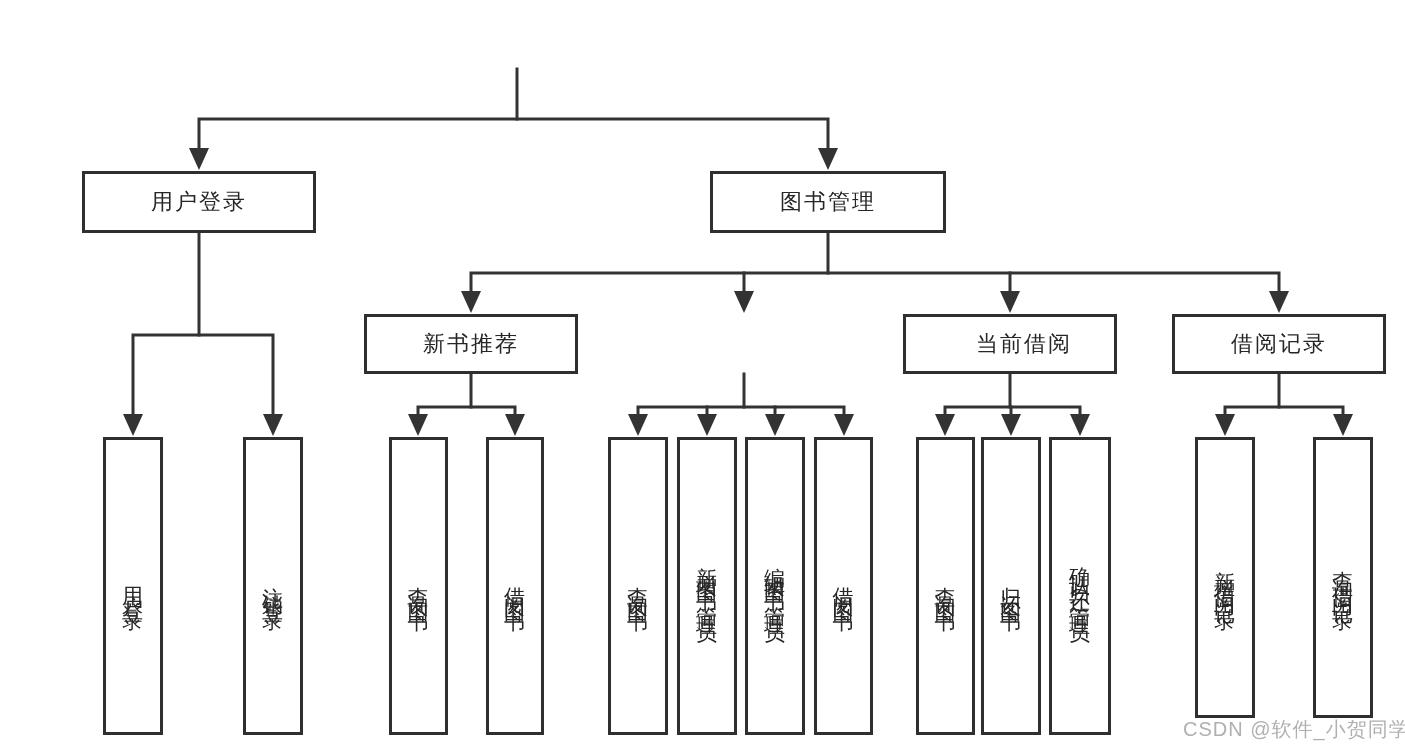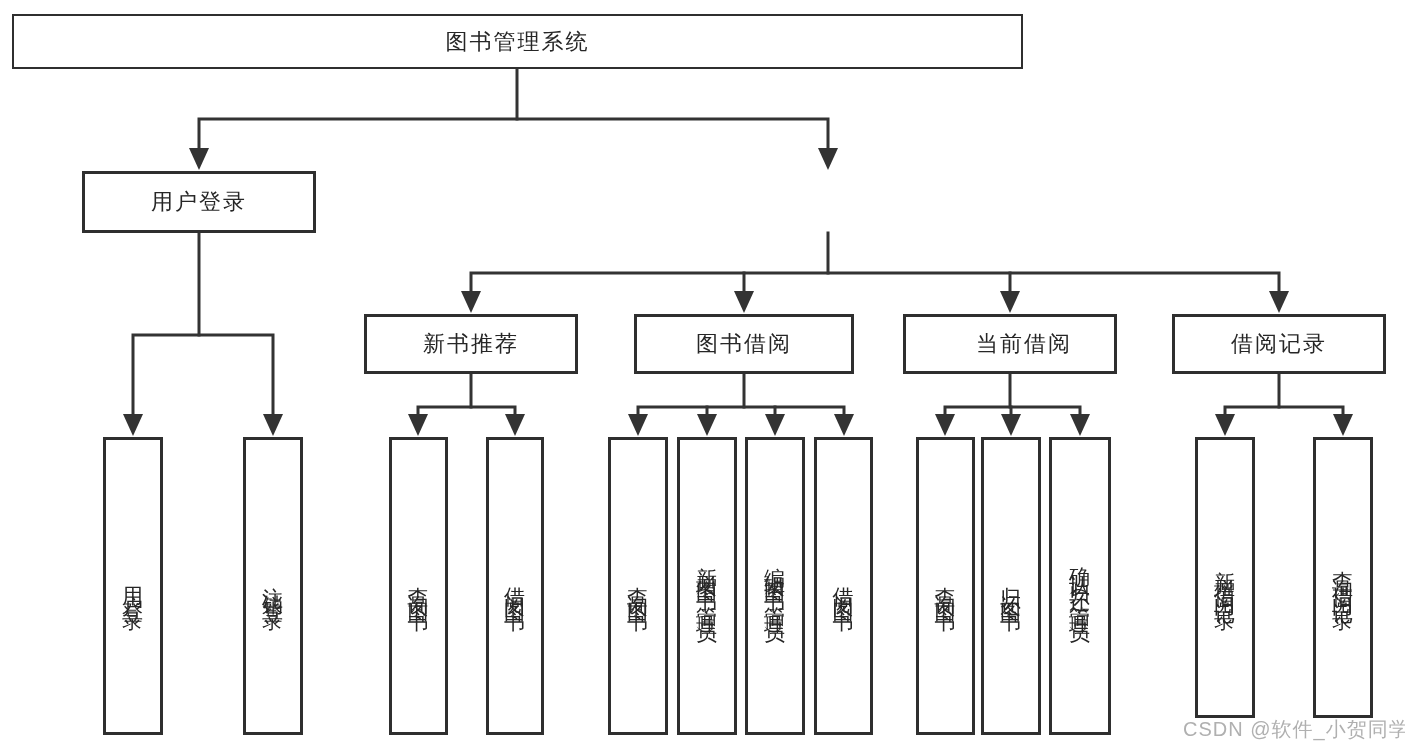--- a/index.html
+++ b/index.html
@@ -127,26 +127,25 @@
     <polygon points="935,414 955,414 945,436"></polygon>
     <polygon points="1001,414 1021,414 1011,436"></polygon>
     <polygon points="1070,414 1090,414 1080,436"></polygon>
 
     <polyline points="1279,374 1279,407"></polyline>
     <polyline points="1225,416 1225,407 1343,407 1343,416"></polyline>
     <polygon points="1215,414 1235,414 1225,436"></polygon>
     <polygon points="1333,414 1353,414 1343,436"></polygon>
   </svg>
 
-  <div class="hbox root" style="left:12px; top:14px; width:1011px; height:55px;">图书管理系统</div>
 
   <div class="hbox" style="left:82px; top:171px; width:234px; height:62px;">用户登录</div>
+  <div class="hbox" style="left:710px; top:171px; width:236px; height:62px;">图书管理</div>
 
   <div class="hbox" style="left:364px; top:314px; width:214px; height:60px;text-align:center;">新书推荐</div>
-  <div class="hbox" style="left:634px; top:314px; width:220px; height:60px;">图书借阅</div>
   <div class="hbox" style="left:903px; top:314px; width:214px; height:60px;padding-left:28px;">当前借阅</div>
   <div class="hbox" style="left:1172px; top:314px; width:214px; height:60px;">借阅记录</div>
 
   <div class="vbox" style="left:103px; top:437px; width:60px; height:298px;">
     <span class="vtext">用户登录</span>
   </div>
   <div class="vbox" style="left:243px; top:437px; width:60px; height:298px;">
     <span class="vtext">注销登录</span>
   </div>
 

